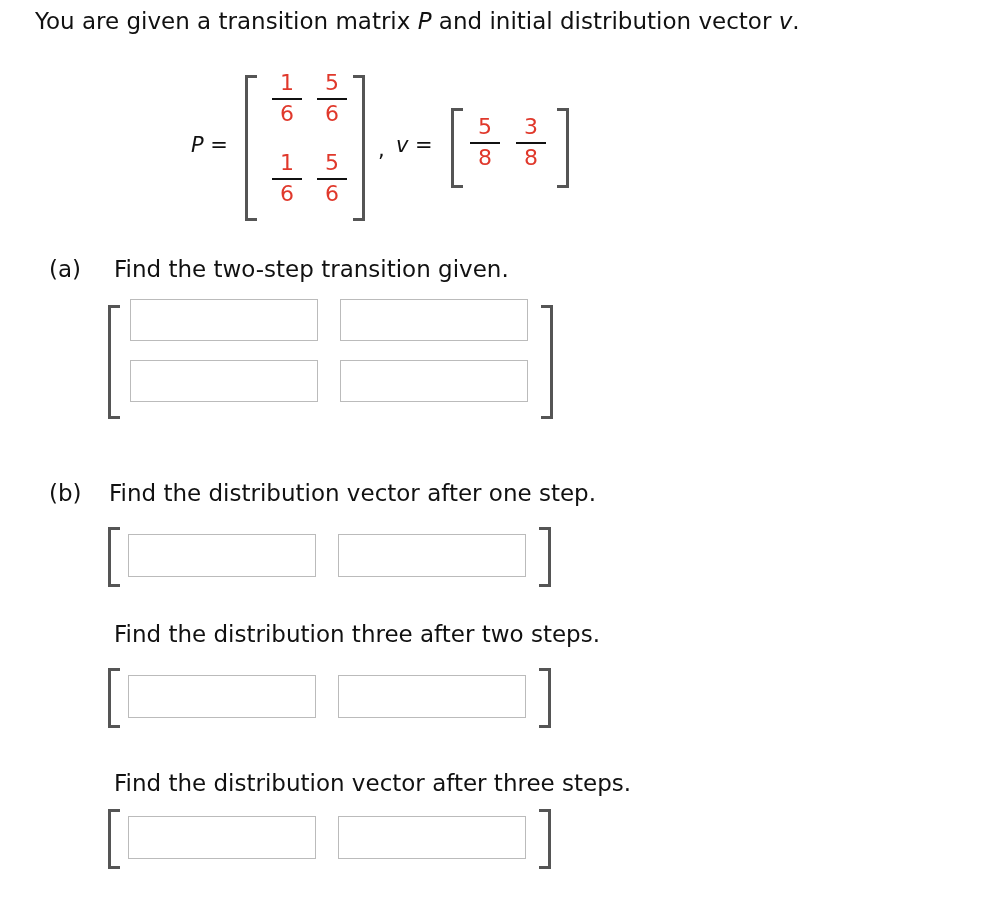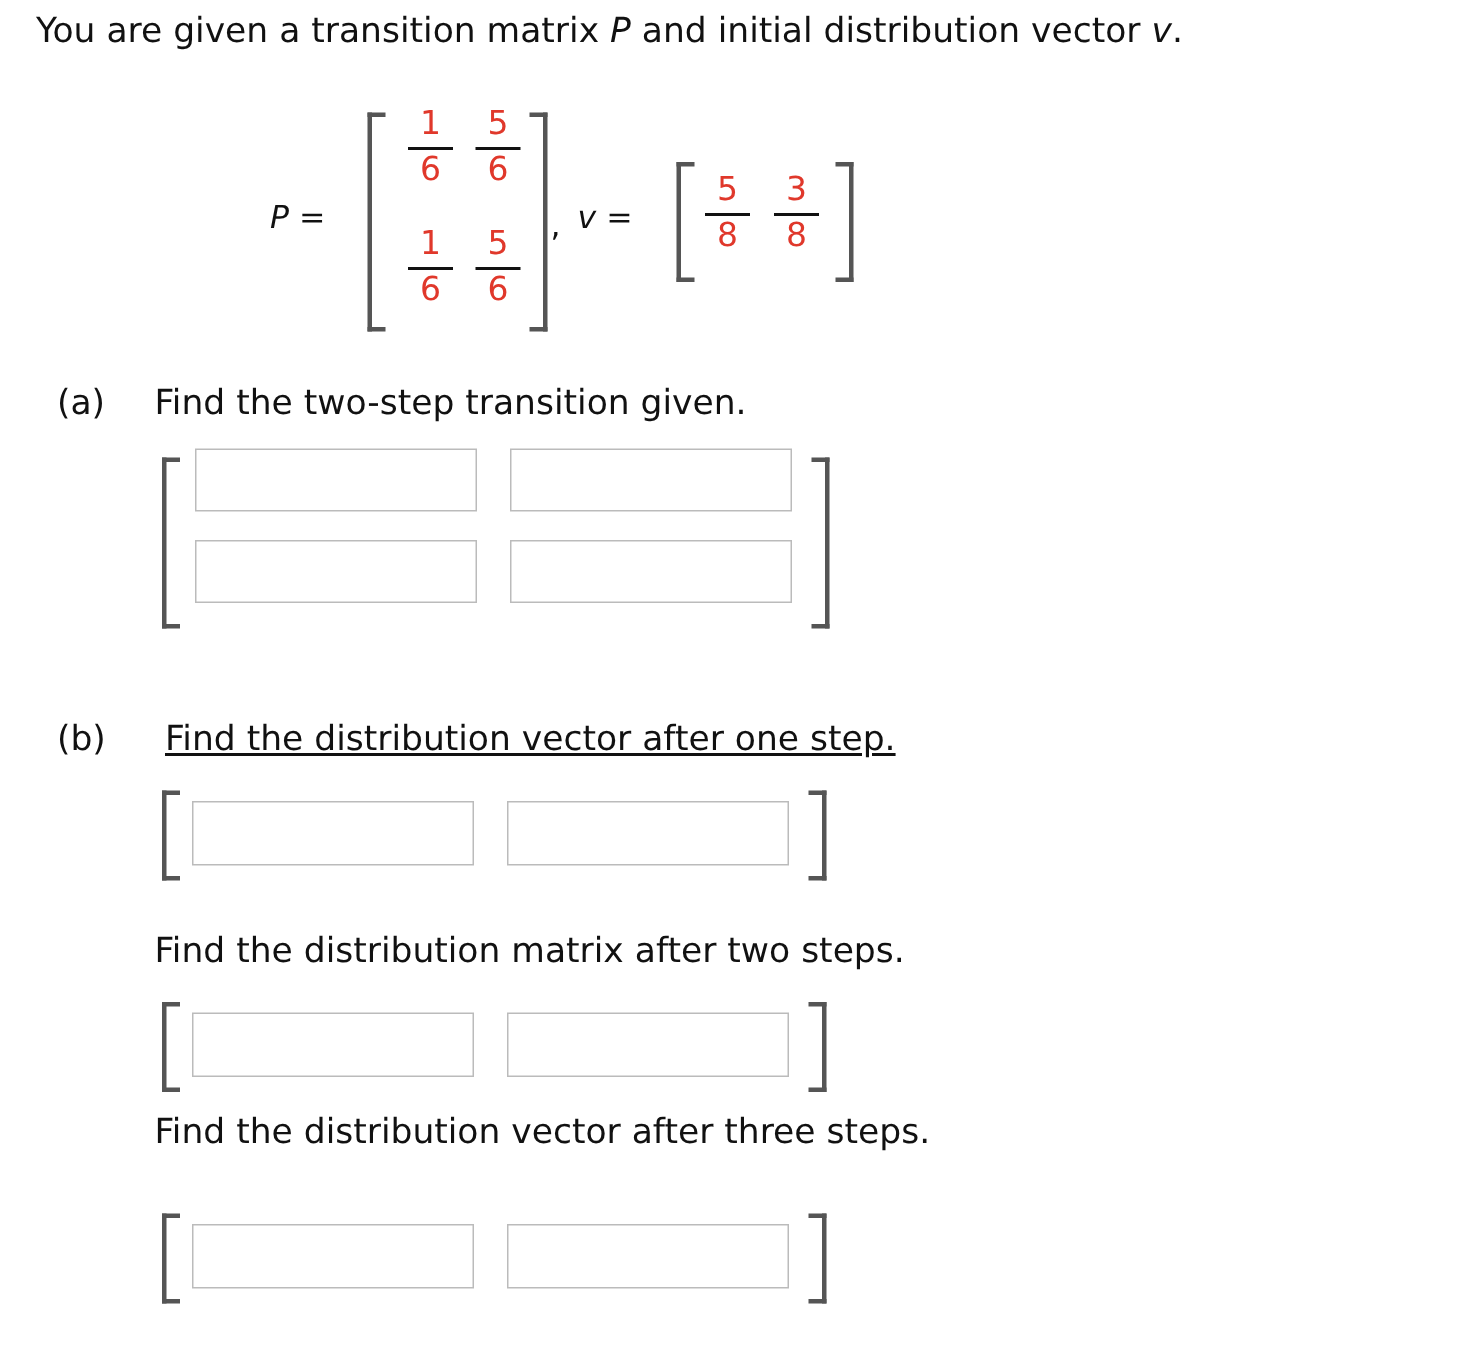--- a/index.html
+++ b/index.html
@@ -1,17 +1,17 @@
 <!DOCTYPE html>
 <html><head>
 <meta charset="utf-8">
 <style>
   html,body{margin:0;padding:0;background:#fff;}
   body{width:986px;height:900px;position:relative;font-family:"DejaVu Sans","Liberation Sans",sans-serif;color:#111;overflow:hidden;}
-  .abs{position:absolute;}
+  .abs{position:absolute;margin-left:11px;}
   .txt{font-size:23px;white-space:nowrap;}
   .intro{left:24px;top:8px;}
   .it{font-style:italic;}
   .frac{position:absolute;width:30px;text-align:center;color:#e0382b;font-size:22px;line-height:26px;}
   .frac .bar{height:2px;background:#111;margin:2px 0 1px 0;}
   .brk{position:absolute;border:3px solid #555;}
   .brk.l{border-right:none;width:9px;}
   .brk.r{border-left:none;width:9px;}
   .inp{position:absolute;width:188px;height:42px;border:1px solid #bbb;background:#fff;box-sizing:border-box;padding:0 6px;font-size:18px;font-family:"DejaVu Sans",sans-serif;outline:none;}
   .inp.sm{height:43px;}
@@ -66,29 +66,29 @@
 <div class="abs txt" style="left:38px;top:256px;">(a)</div>
 <div class="abs txt" style="left:103px;top:256px;">Find the two-step transition given.</div>
 <div class="brk l" style="left:108px;top:305px;height:108px;"></div>
 <input class="inp" style="left: 130px; top: 299px;" value="">
 <input class="inp" style="left: 340px; top: 299px;" value="">
 <input class="inp" style="left: 130px; top: 360px;" value="">
 <input class="inp" style="left: 340px; top: 360px;" value="">
 <div class="brk r" style="left:541px;top:305px;height:108px;"></div>
 
 <div class="abs txt" style="left:38px;top:480px;">(b)</div>
-<div class="abs txt" style="left:110px;top:480px;text-decoration:underline;">Find the distribution vector after one step.</div>
+<div class="abs txt" style="left:98px;top:480px;">Find the distribution vector after one step.</div>
 <div class="brk l" style="left:108px;top:527px;height:54px;"></div>
 <input class="inp sm" style="left: 128px; top: 534px;" value="">
 <input class="inp sm" style="left: 338px; top: 534px;" value="">
 <div class="brk r" style="left:539px;top:527px;height:54px;"></div>
 
-<div class="abs txt" style="left:103px;top:621px;">Find the distribution matrix after two steps.</div>
+<div class="abs txt" style="left:103px;top:621px;">Find the distribution three after two steps.</div>
 <div class="brk l" style="left:108px;top:668px;height:54px;"></div>
 <input class="inp sm" style="left: 128px; top: 675px;" value="">
 <input class="inp sm" style="left: 338px; top: 675px;" value="">
 <div class="brk r" style="left:539px;top:668px;height:54px;"></div>
 
-<div class="abs txt" style="left:103px;top:742px;">Find the distribution vector after three steps.</div>
+<div class="abs txt" style="left:103px;top:770px;">Find the distribution vector after three steps.</div>
 <div class="brk l" style="left:108px;top:809px;height:54px;"></div>
 <input class="inp sm" style="left: 128px; top: 816px;" value="">
 <input class="inp sm" style="left: 338px; top: 816px;" value="">
 <div class="brk r" style="left:539px;top:809px;height:54px;"></div>
 
 </body></html>

